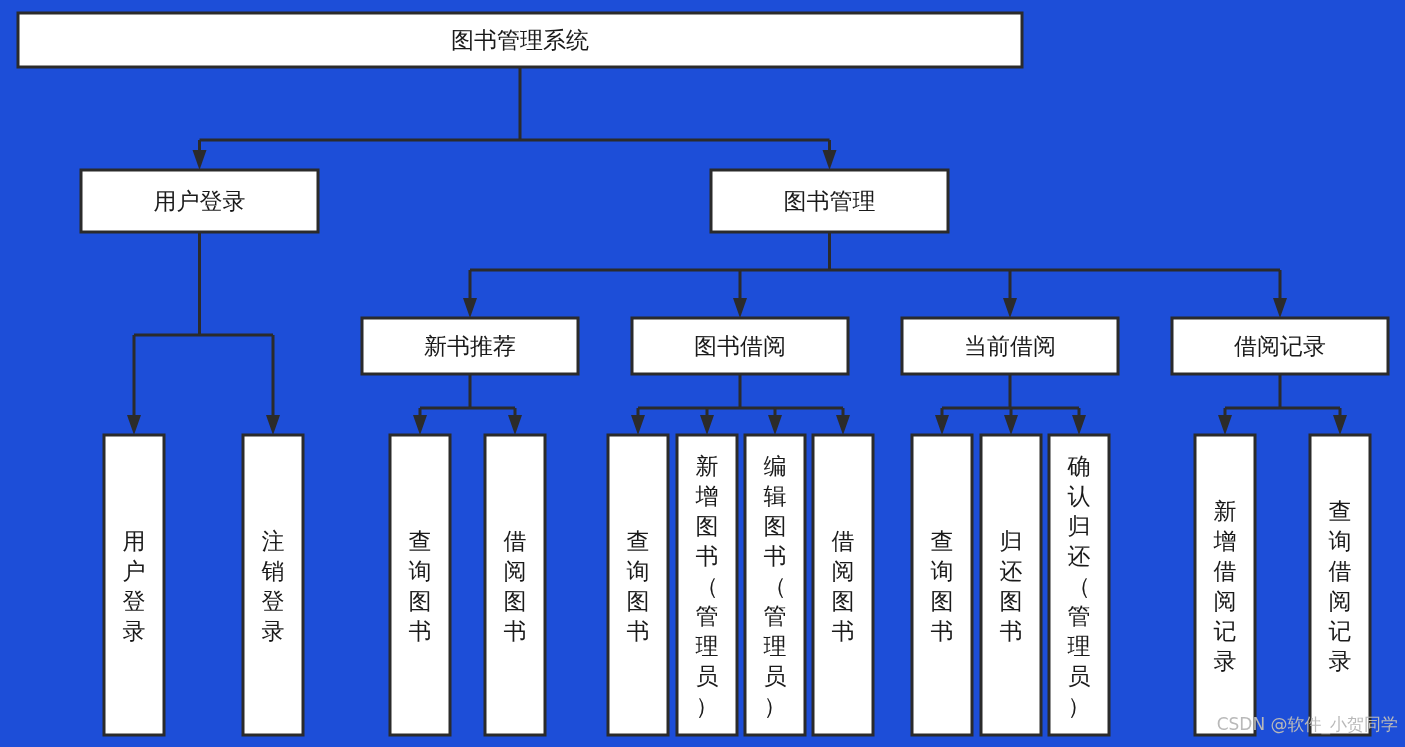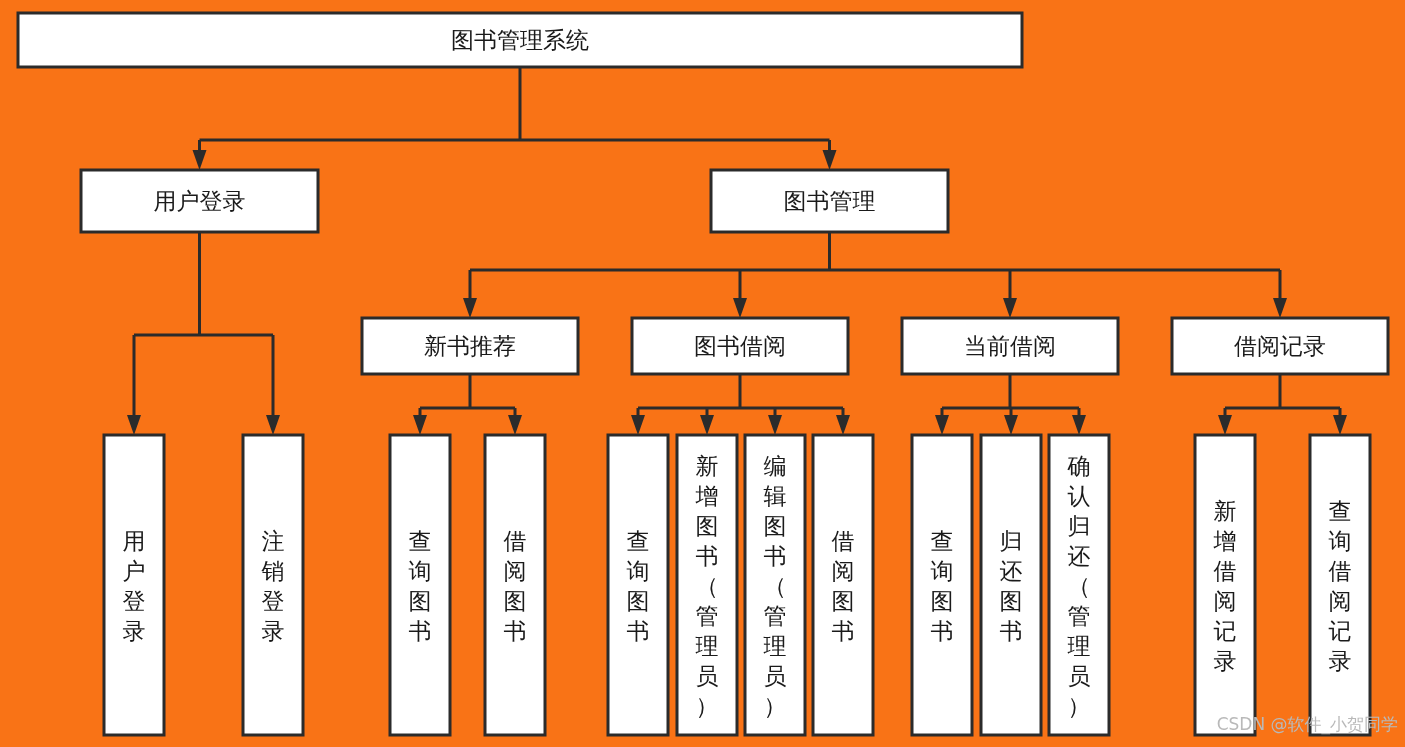--- a/index.html
+++ b/index.html
@@ -7,21 +7,21 @@
     padding: 0;
     background: #ffffff;
   }
   body {
     font-family: "DejaVu Sans", "Liberation Sans", sans-serif;
   }
   #diagram-root {
     position: relative;
     width: 1405px;
     height: 747px;
-    background: #f97316;
+    background: #1d4ed8;
     overflow: hidden;
   }
   svg#flow {
     position: absolute;
     left: 0;
     top: 0;
     width: 1405px;
     height: 747px;
   }
   .node-box {

